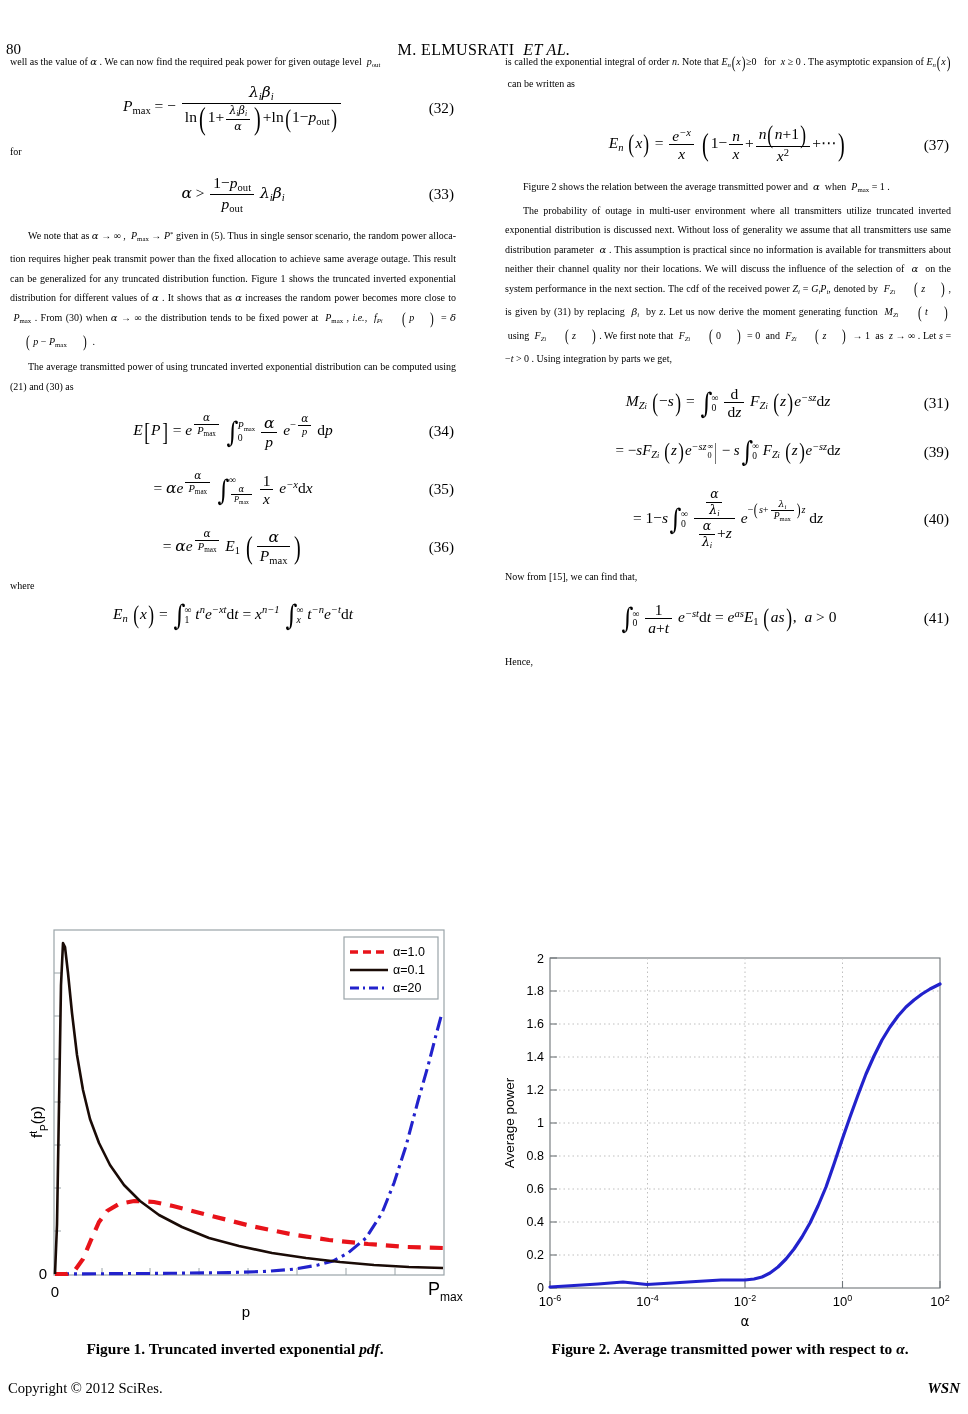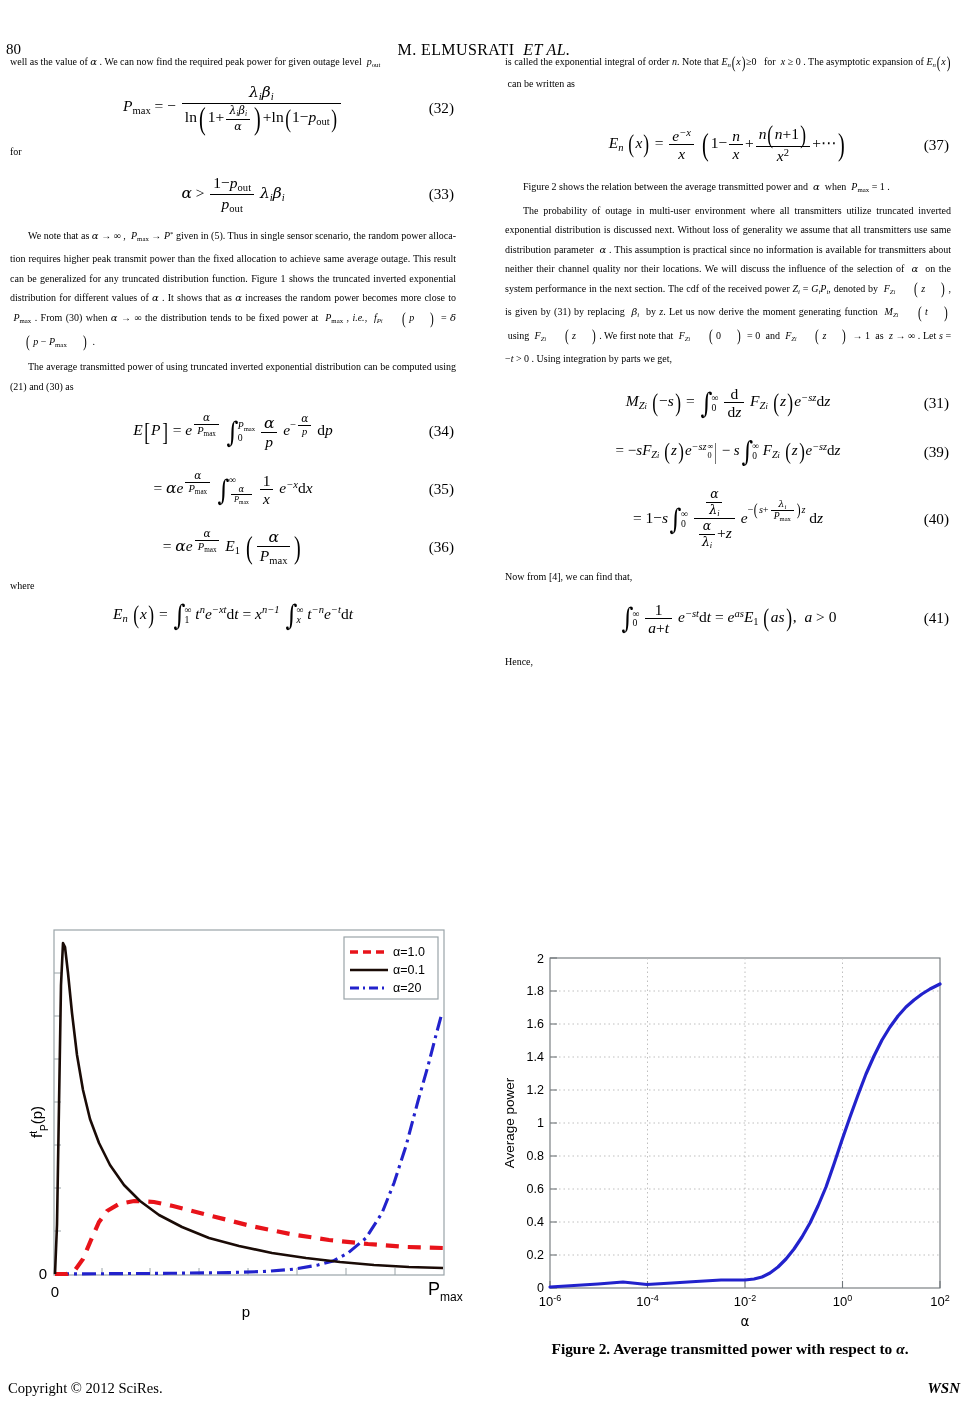--- a/index.html
+++ b/index.html
@@ -237,21 +237,21 @@
     <div class="eq" style="margin-top:22px;">
       <span class="eqbody">
         = 1−<span class="m">s</span><span class="intg">∫</span><span class="intlim"><span class="hi">∞</span><span class="lo">0</span></span>
         <span class="frac"><span class="nu"><span class="frac ssfrac" style="font-size:0.8em;"><span class="nu"><span class="gk">α</span></span><span class="de"><span class="gk">λ</span><span class="subi">i</span></span></span></span><span class="de"><span class="frac ssfrac" style="font-size:0.8em;"><span class="nu"><span class="gk">α</span></span><span class="de"><span class="gk">λ</span><span class="subi">i</span></span></span>+<span class="m">z</span></span></span>
         <span class="m">e</span><span style="font-size:0.66em; vertical-align:0.9em;">−<span class="medparen">(</span><span class="m">s</span>+<span class="frac ssfrac" style="font-size:0.95em;"><span class="nu"><span class="gk">λ</span><span class="subi">i</span></span><span class="de"><span class="m">P</span><span class="sub">max</span></span></span><span class="medparen">)</span><span class="m">z</span></span>
         <span class="mr">d</span><span class="m">z</span>
       </span>
       <span class="num">(40)</span>
     </div>
 
-    <p class="body" style="margin-top:16px;">Now from [4], we can find that,</p>
+    <p class="body" style="margin-top:16px;">Now from [15], we can find that,</p>
 
     <div class="eq" style="margin-top:14px;">
       <span class="eqbody">
         <span class="intg">∫</span><span class="intlim"><span class="hi">∞</span><span class="lo">0</span></span>
         <span class="frac"><span class="nu">1</span><span class="de"><span class="m">a</span>+<span class="m">t</span></span></span>
         <span class="m">e</span><span class="supi">−st</span><span class="mr">d</span><span class="m">t</span> =
         <span class="m">e</span><span class="supi">as</span><span class="m">E</span><span class="sub">1</span> <span class="medparen">(</span><span class="m">as</span><span class="medparen">)</span>, &nbsp;<span class="m">a</span> &gt; 0
       </span>
       <span class="num">(41)</span>
     </div>
@@ -303,20 +303,23 @@
 
       <text x="33" y="354" font-family="Liberation Sans, sans-serif" font-size="15" text-anchor="end">0</text>
       <text x="41" y="372" font-family="Liberation Sans, sans-serif" font-size="15" text-anchor="middle">0</text>
 
       <text x="414" y="370" font-family="Liberation Sans, sans-serif" font-size="18"><tspan>P</tspan><tspan dy="6" font-size="12">max</tspan></text>
 
       <text x="232" y="392" font-family="Liberation Sans, sans-serif" font-size="15" text-anchor="middle">p</text>
     </svg>
   </div>
 
+  <div class="figcap" style="left:10px; top:1340px; width:450px;">
+    <span>Figure 1. Truncated inverted exponential </span><span class="ital">pdf</span><span>.</span>
+  </div>
 
   <div class="figwrap" style="left:492px; top:950px;">
     <svg width="470" height="400" viewBox="0 0 470 400">
 
       <rect x="58" y="8" width="390" height="330" fill="#ffffff" stroke="#6f7679" stroke-width="1.1"></rect>
 
       <g stroke="#b8b8b8" stroke-width="0.9" stroke-dasharray="1.5,3">
         <line x1="58" y1="305" x2="448" y2="305"></line>
         <line x1="58" y1="272" x2="448" y2="272"></line>
         <line x1="58" y1="239" x2="448" y2="239"></line>

